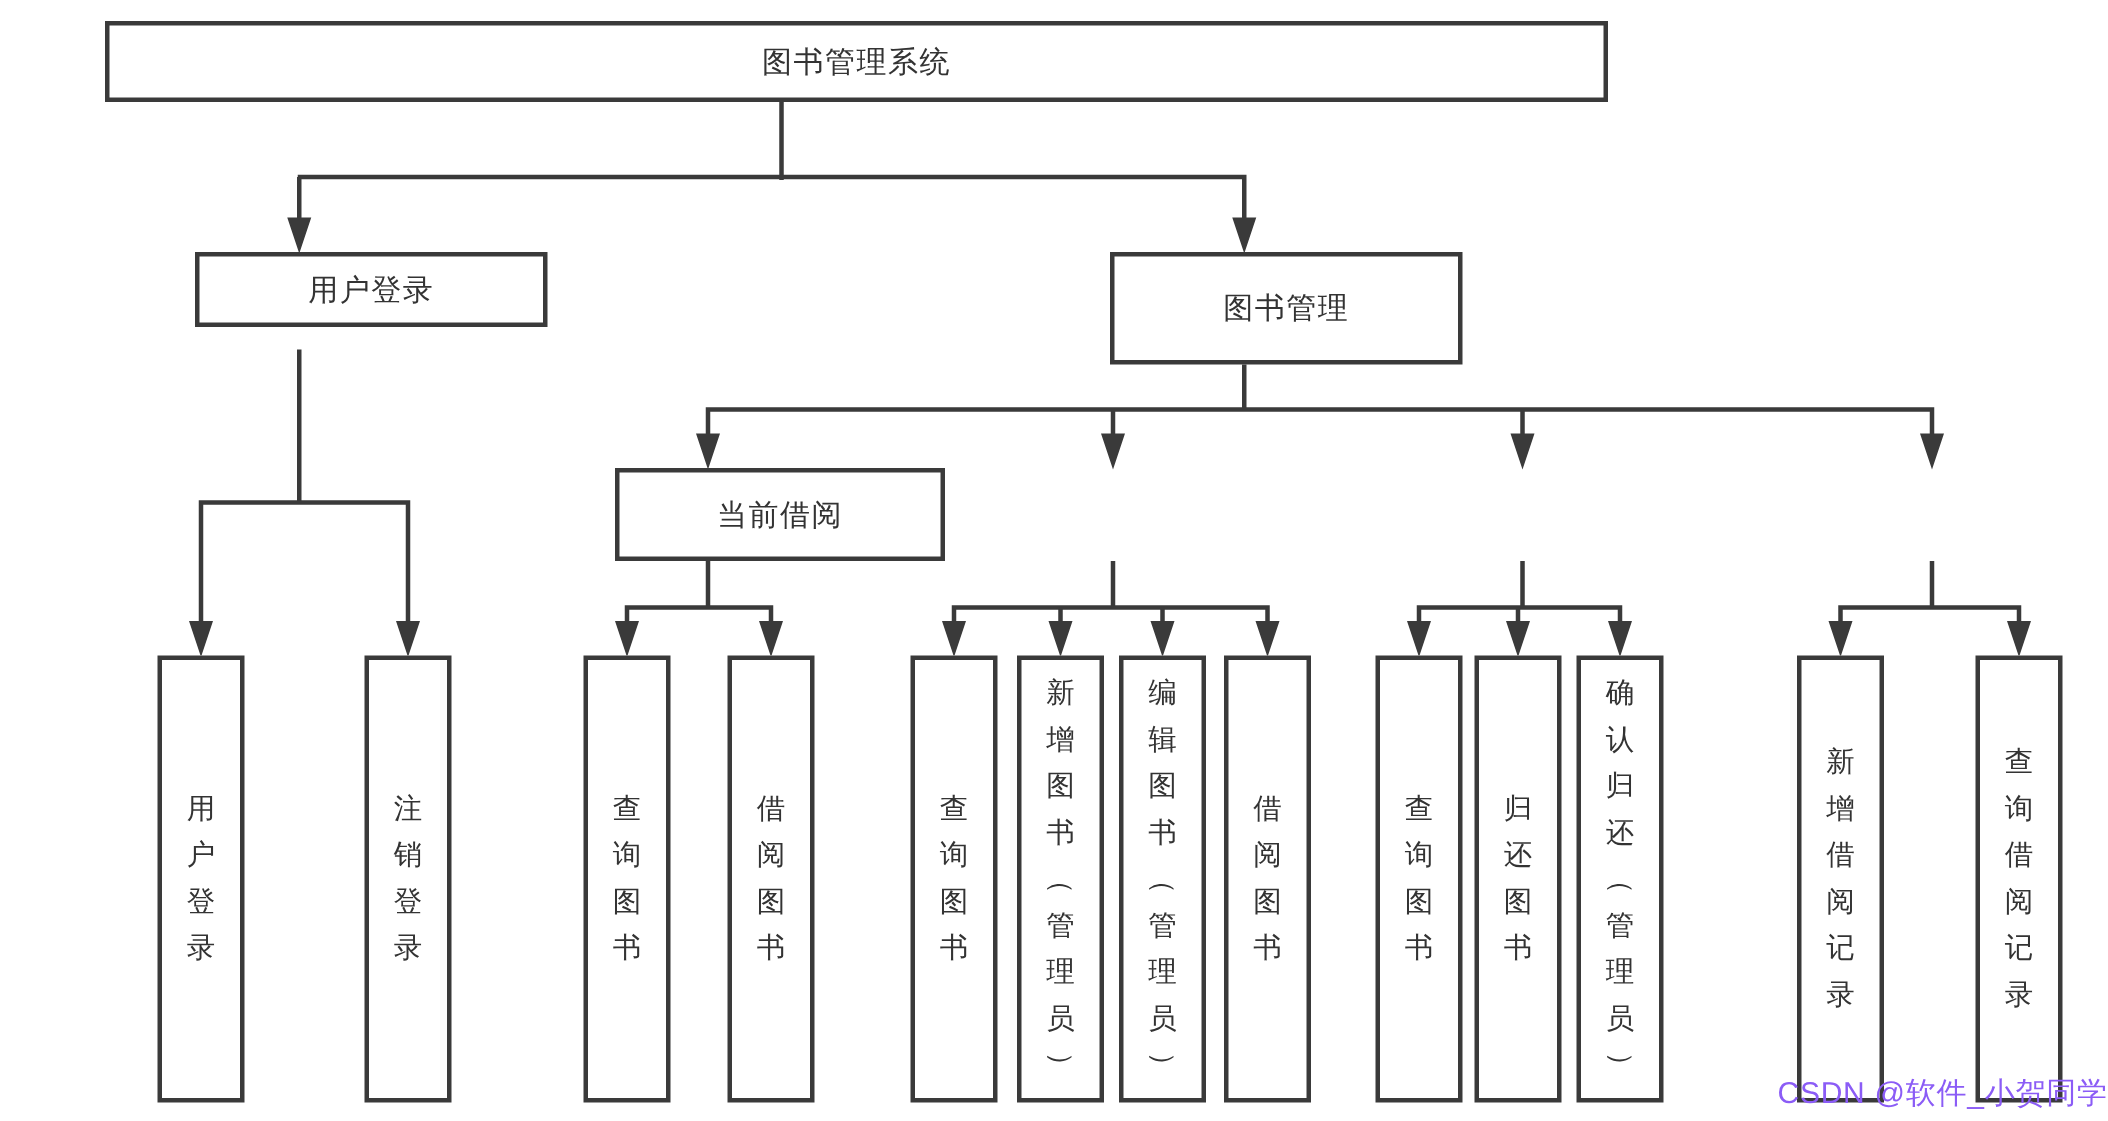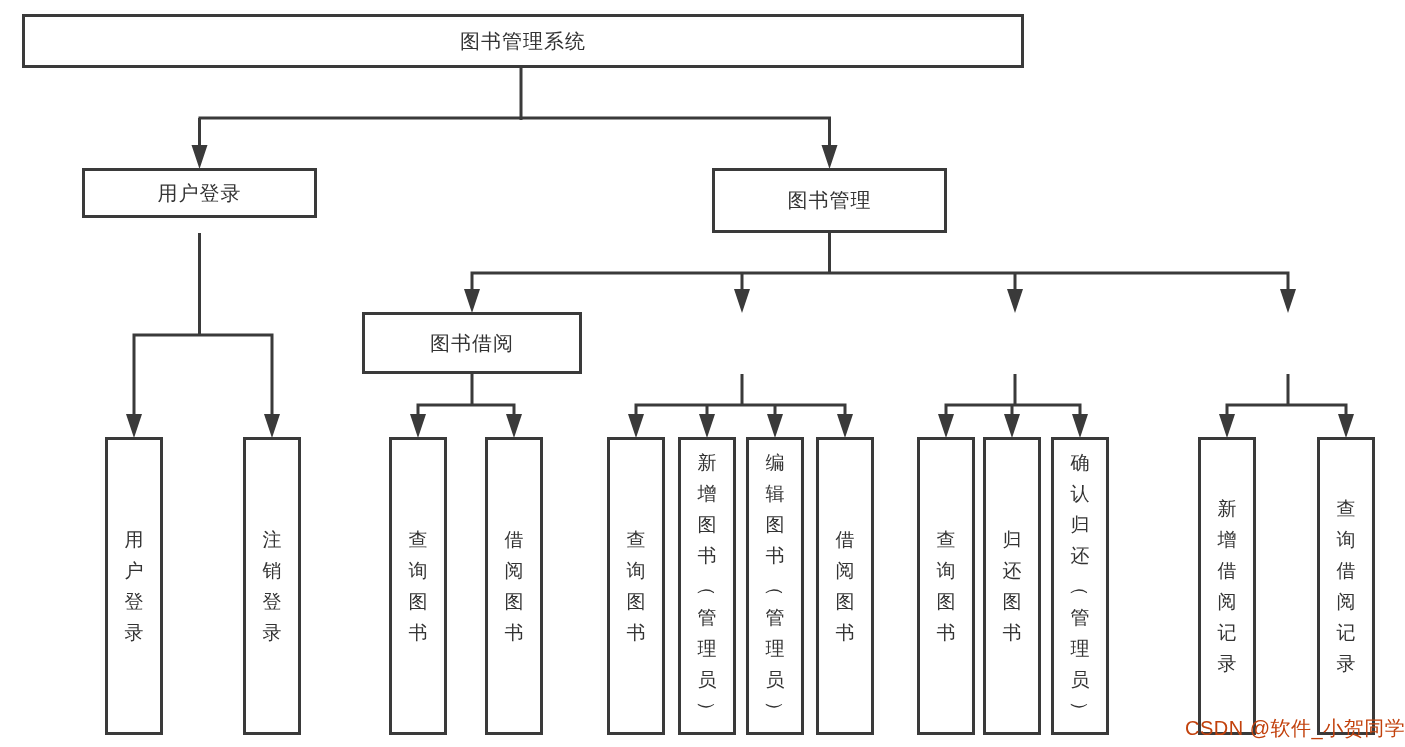--- a/index.html
+++ b/index.html
@@ -5,26 +5,26 @@
   html,body{margin:0;padding:0;background:#ffffff;}
   #stage{
     position:relative;width:1405px;height:747px;background:#ffffff;overflow:hidden;
     font-family:"Liberation Sans","DejaVu Sans",sans-serif;color:#333333;
   }
   #connectors{position:absolute;left:0;top:0;}
   .node{
     position:absolute;box-sizing:border-box;background:#ffffff;
     border:3px solid #3a3a3a;display:flex;align-items:center;justify-content:center;
   }
-  .node.h{font-size:20px;letter-spacing:1px;}
+  .node.h{font-size:20px;letter-spacing:1px;margin-left:48px;}
   .node.v{flex-direction:column;font-size:19px;}
   .vchar{display:block;height:31px;line-height:31px;width:100%;text-align:center;}
   .vchar.rot{transform:rotate(90deg);}
   .watermark{
-    position:absolute;left:1185px;top:715px;font-size:20px;color:#c2410c;
+    position:absolute;left:1185px;top:715px;font-size:20px;color:#8b5cf6;
     letter-spacing:0.5px;white-space:nowrap;z-index:5;
   }
 </style>
 </head>
 <body>
 
 <div id="stage">
 
   <svg id="connectors" width="1405" height="747" viewBox="0 0 1405 747">
     <path fill="none" stroke="#3a3a3a" stroke-width="3" d="
@@ -64,23 +64,23 @@
       M938 414 L954 414 L946 438 Z
       M1004 414 L1020 414 L1012 438 Z
       M1072 414 L1088 414 L1080 438 Z
       M1219 414 L1235 414 L1227 438 Z
       M1338 414 L1354 414 L1346 438 Z"></path>
   </svg>
 
   <div class="node h" style="left:22px;top:14px;width:1002px;height:54px">图书管理系统</div>
 
   <div class="node h" style="left:82px;top:168px;width:235px;height:50px">用户登录</div>
-  <div class="node h" style="left:712px;top:168px;width:235px;height:65px">图书管理</div>
+  <div class="node h" style="left:692px;top:168px;width:235px;height:75px">图书管理</div>
 
-  <div class="node h" style="left:362px;top:312px;width:220px;height:62px">图书借阅</div>
+  <div class="node h" style="left:362px;top:312px;width:220px;height:62px">当前借阅</div>
 
   <div class="node v" style="left:105px;top:437px;width:58px;height:298px">
       <span class="vchar">用</span>
       <span class="vchar">户</span>
       <span class="vchar">登</span>
       <span class="vchar">录</span>
     </div>
   <div class="node v" style="left:243px;top:437px;width:58px;height:298px">
       <span class="vchar">注</span>
       <span class="vchar">销</span>

